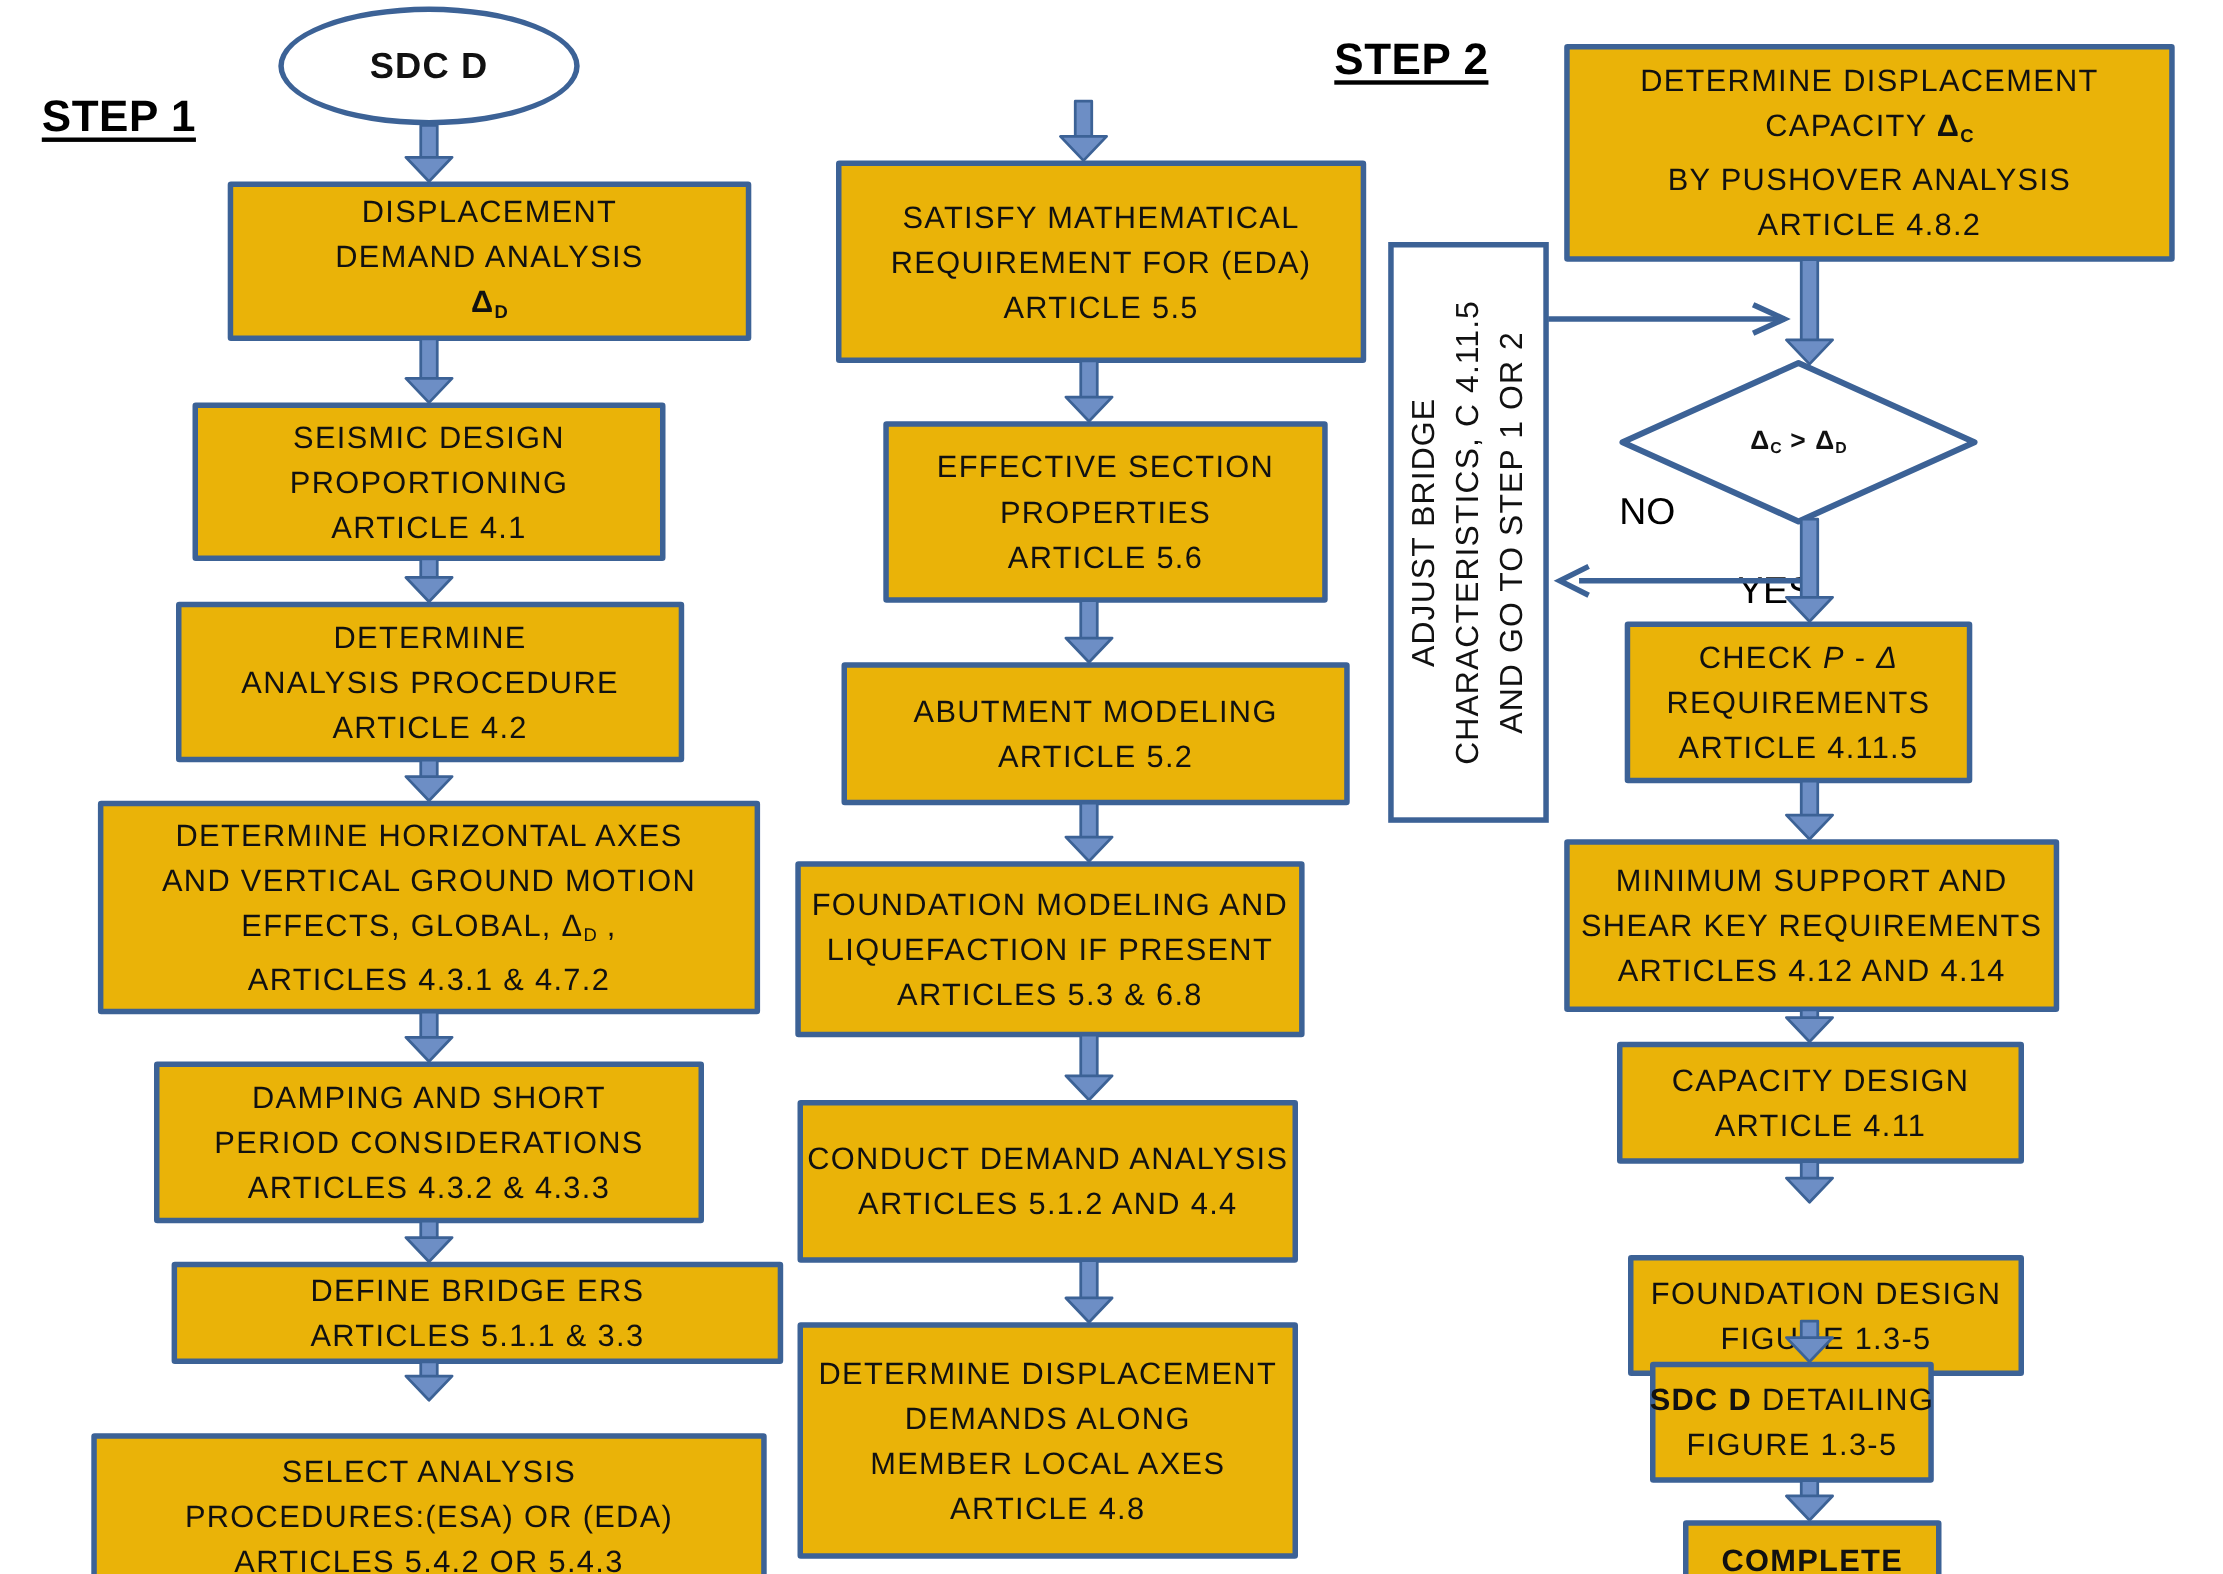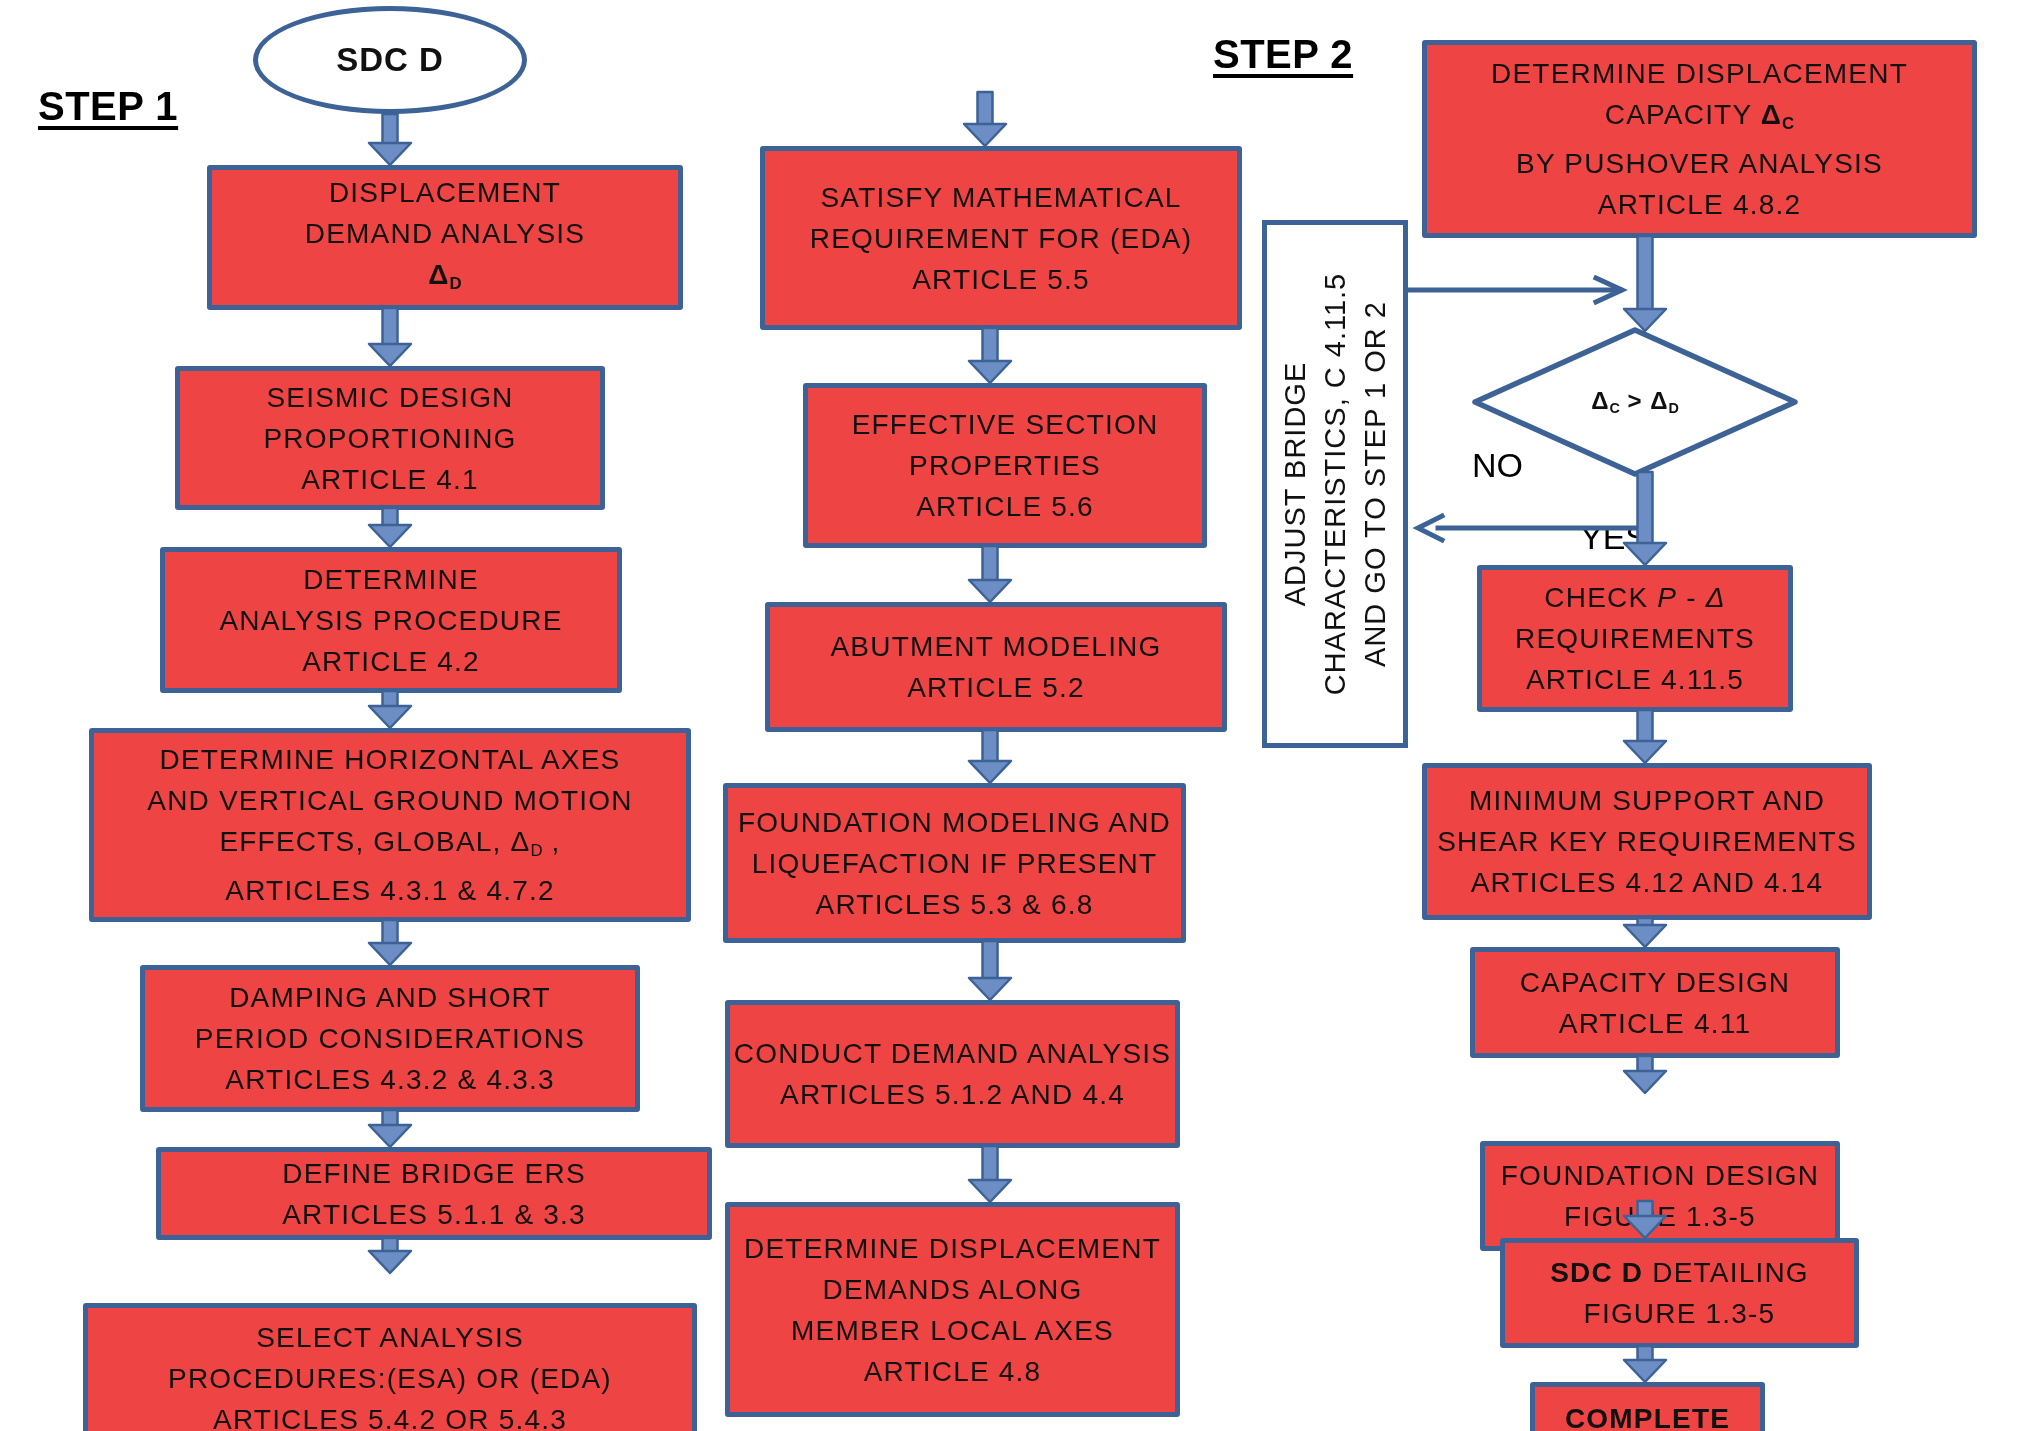--- a/index.html
+++ b/index.html
@@ -9,21 +9,21 @@
     --bg:#ffffff;
   }
   html,body{margin:0;padding:0;background:#e8e8e8;}
   .stage{
     position:relative;width:2021px;height:1431px;background:var(--bg);
     overflow:hidden;font-family:"Liberation Sans","DejaVu Sans",sans-serif;
     color:var(--text);
   }
   .node{
     position:absolute;box-sizing:border-box;border:5px solid var(--line);
-    border-radius:3px;background:#ef4444;display:flex;flex-direction:column;
+    border-radius:3px;background:#eab308;display:flex;flex-direction:column;
     justify-content:center;align-items:center;text-align:left;
     font-size:28px;letter-spacing:1.2px;line-height:41px;
   }
   .node .ln{white-space:nowrap;}
   .oval{
     position:absolute;box-sizing:border-box;border:5px solid var(--line);
     border-radius:50%;background:#fff;display:flex;align-items:center;
     justify-content:center;font-size:33px;font-weight:bold;letter-spacing:1px;
   }
   .steplabel{
@@ -171,21 +171,21 @@
       <div class="ln">ARTICLES 4.12 AND 4.14</div>
     </div>
   <div class="node" style="left:1470px;top:947px;width:370px;height:111px;">
       <div class="ln">CAPACITY DESIGN</div>
       <div class="ln">ARTICLE 4.11</div>
     </div>
   <div class="node" style="left:1480px;top:1093px;width:360px;height:110px;margin-top:48px;">
       <div class="ln">FOUNDATION DESIGN</div>
       <div class="ln">FIGURE 1.3-5</div>
     </div>
-  <div class="node" style="left:1500px;top:1238px;width:359px;height:110px;">
+  <div class="node" style="left:1500px;top:1238px;width:258px;height:110px;">
       <div class="ln"><span class="b">SDC D </span><span>DETAILING</span></div>
       <div class="ln">FIGURE 1.3-5</div>
     </div>
   <div class="node" style="left:1530px;top:1382px;width:235px;height:72px;">
       <div class="ln"><span class="b">COMPLETE</span></div>
     </div>
 
   <svg class="arr" style="left:1408px;top:275px;" width="240" height="30">
     <path class="thin" d="M2,15 L212,15"></path>
     <path class="thin" d="M188,3 L214,15 L188,27"></path>

